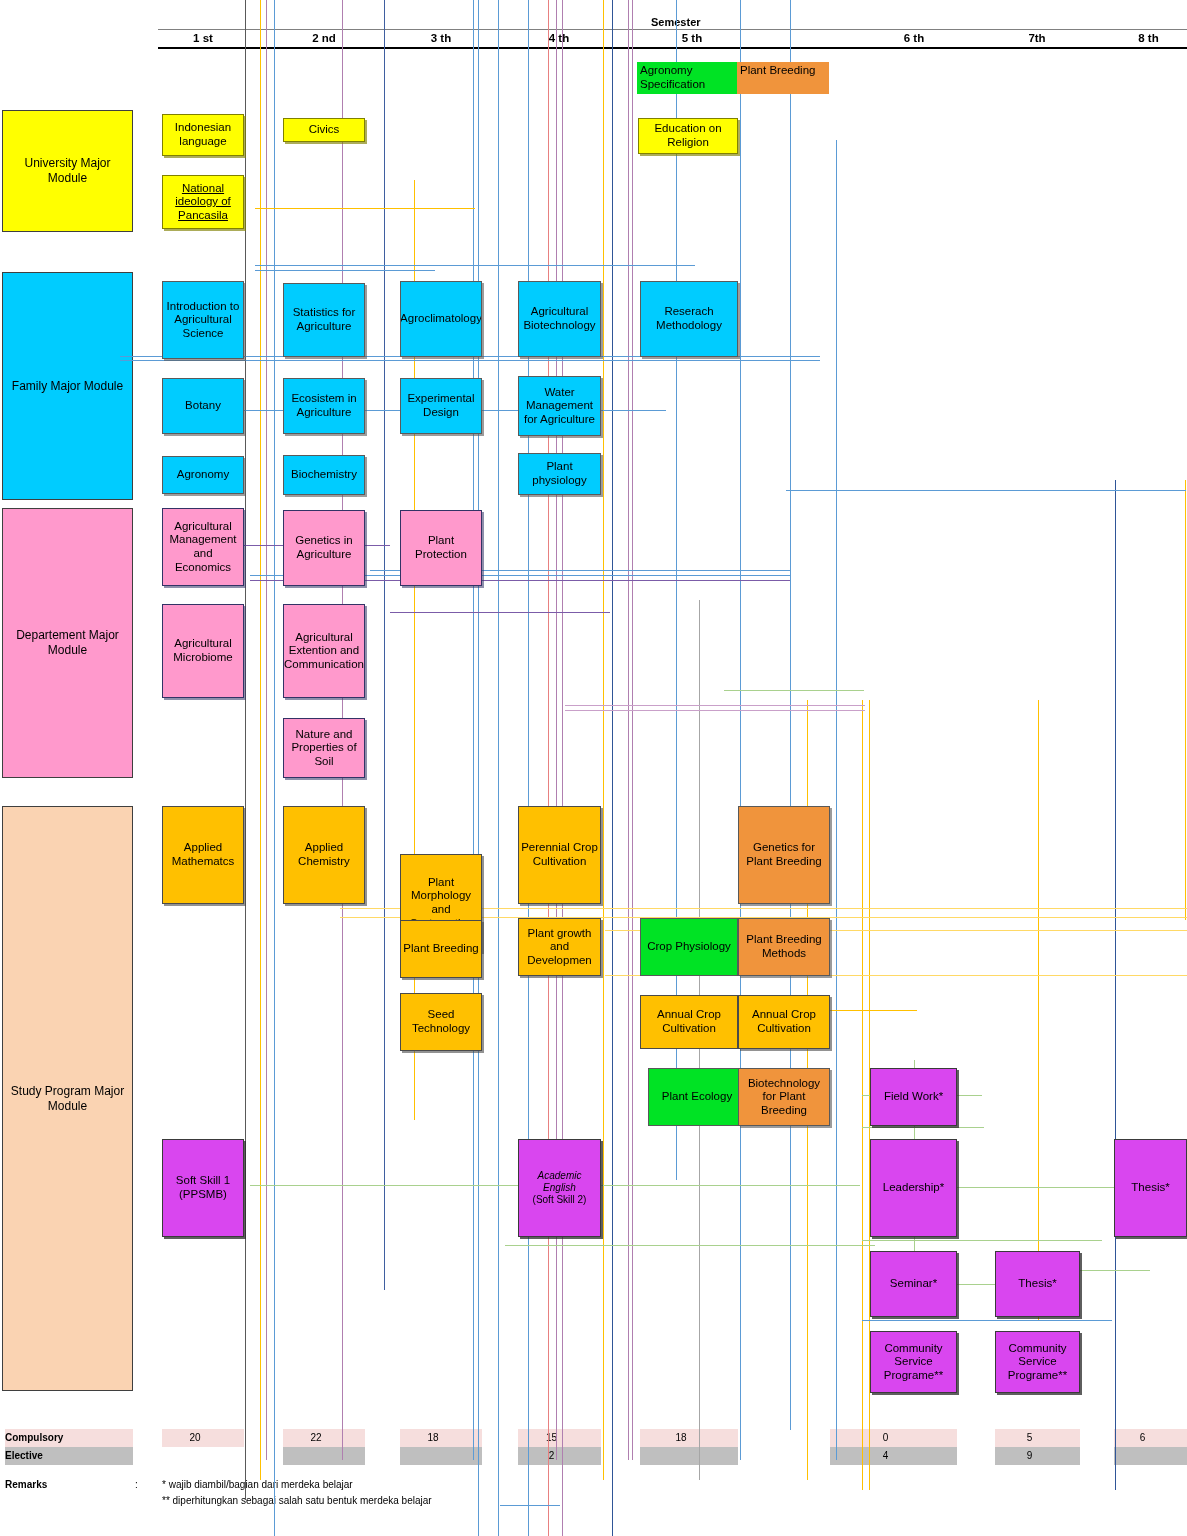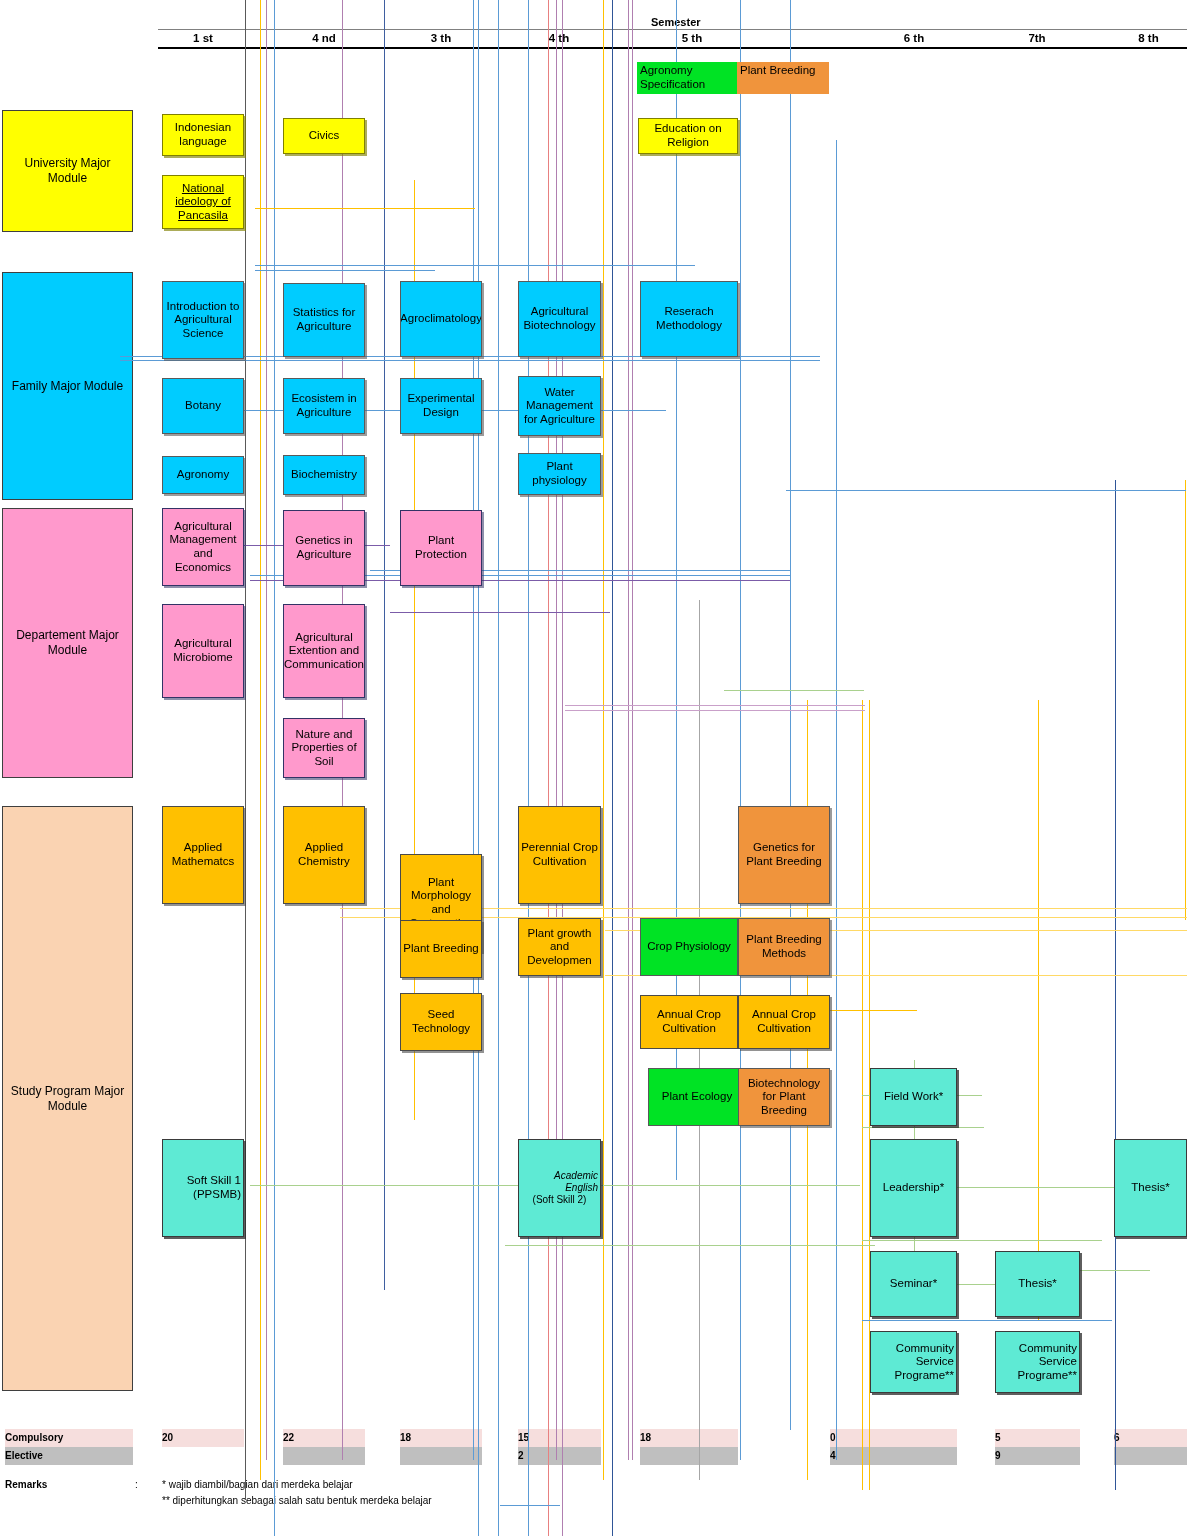--- a/index.html
+++ b/index.html
@@ -19,57 +19,57 @@
           font-size:12px;line-height:1.25;padding:2px;}
 
   
   .course{position:absolute;box-sizing:border-box;display:flex;align-items:center;
           justify-content:center;text-align:center;font-size:11.5px;line-height:1.18;
           padding:1px 2px;overflow:hidden;z-index:30;}
   .c-yellow{background:#ffff00;border:1px solid #808000;box-shadow:2px 2px 0 0 rgba(128,128,0,.65);}
   .c-blue{background:#00ccff;border:1px solid #5a5a5a;box-shadow:2px 2px 0 0 rgba(90,90,90,.6);}
   .c-pink{background:#ff99cc;border:1px solid #333366;box-shadow:2px 2px 0 0 rgba(51,51,102,.55);}
   .c-gold{background:#ffc000;border:1px solid #4a4a4a;box-shadow:2px 2px 0 0 rgba(74,74,74,.6);}
-  .c-olive{background:#5eead4;border:1px solid #3a3a3a;box-shadow:2px 2px 0 0 rgba(40,40,40,.75);text-align:right;}
+  .c-olive{background:#d946ef;border:1px solid #3a3a3a;box-shadow:2px 2px 0 0 rgba(40,40,40,.75);}
   .c-flat-green{background:#00e324;border:1px solid #595959;}
   .c-flat-orange{background:#f0943c;border:1px solid #595959;}
   .italic{font-style:italic;font-size:10px;}
   .sub{font-size:10px;}
 
   
   .spec{position:absolute;box-sizing:border-box;font-size:11.5px;line-height:1.2;
         padding:2px 3px;z-index:31;}
   .spec-g{background:#00e324;}
   .spec-o{background:#f0943c;}
 
   
   .ln{position:absolute;z-index:5;}
   .vh{height:1px;}
   .vv{width:1px;}
 
   
   .ftlabel{position:absolute;font-size:10px;font-weight:bold;}
   .ftbar{position:absolute;box-sizing:border-box;height:18px;
-         font-size:10px;text-align:left;padding-right:16px;line-height:18px;font-weight:bold;}
+         font-size:10px;text-align:center;padding-right:16px;line-height:18px;}
   .bar-comp{background:#f6dedd;}
   .bar-elec{background:#bfbfbf;}
   .remark{position:absolute;font-size:10px;}
   .colon{position:absolute;font-size:10px;}
 </style>
 </head>
 <body>
 
 <div id="stage">
 
   <div class="sem-title" style="left:651px;top:16px;">Semester</div>
   <div class="hdr-line" style="left:158px;top:29px;width:1029px;height:1px;"></div>
   <div class="hdr-line thick" style="left:158px;top:47px;width:1029px;"></div>
 
   <div class="sem-label" style="left:162px;top:32px;width:82px;">1 st</div>
-  <div class="sem-label" style="left:283px;top:32px;width:82px;">4 nd</div>
+  <div class="sem-label" style="left:283px;top:32px;width:82px;">2 nd</div>
   <div class="sem-label" style="left:400px;top:32px;width:82px;">3 th</div>
   <div class="sem-label" style="left:518px;top:32px;width:82px;">4 th</div>
   <div class="sem-label" style="left:648px;top:32px;width:88px;">5 th</div>
   <div class="sem-label" style="left:871px;top:32px;width:86px;">6 th</div>
   <div class="sem-label" style="left:995px;top:32px;width:84px;">7th</div>
   <div class="sem-label" style="left:1110px;top:32px;width:77px;">8 th</div>
 
   <div class="spec spec-g" style="left:637px;top:62px;width:100px;height:32px;">Agronomy Specification</div>
   <div class="spec spec-o" style="left:737px;top:62px;width:92px;height:32px;">Plant Breeding</div>
 
@@ -147,21 +147,21 @@
   <div class="modblk" style="left:2px;top:806px;width:131px;height:585px;background:#fad3b2;">
     <span>Study Program Major Module</span>
   </div>
 
   <div class="course c-yellow" style="left:162px;top:114px;width:82px;height:42px;">
     <span>Indonesian language</span>
   </div>
   <div class="course c-yellow" style="left:162px;top:175px;width:82px;height:54px;text-decoration:underline;">
     <span>National ideology of Pancasila</span>
   </div>
-  <div class="course c-yellow" style="left:283px;top:118px;width:82px;height:36px;">
+  <div class="course c-yellow" style="left:283px;top:118px;width:82px;height:24px;">
     <span>Civics</span>
   </div>
   <div class="course c-yellow" style="left:638px;top:118px;width:100px;height:36px;">
     <span>Education on Religion</span>
   </div>
 
   <div class="course c-blue" style="left:162px;top:281px;width:82px;height:78px;">
     <span>Introduction to Agricultural Science</span>
   </div>
   <div class="course c-blue" style="left:162px;top:378px;width:82px;height:56px;">

